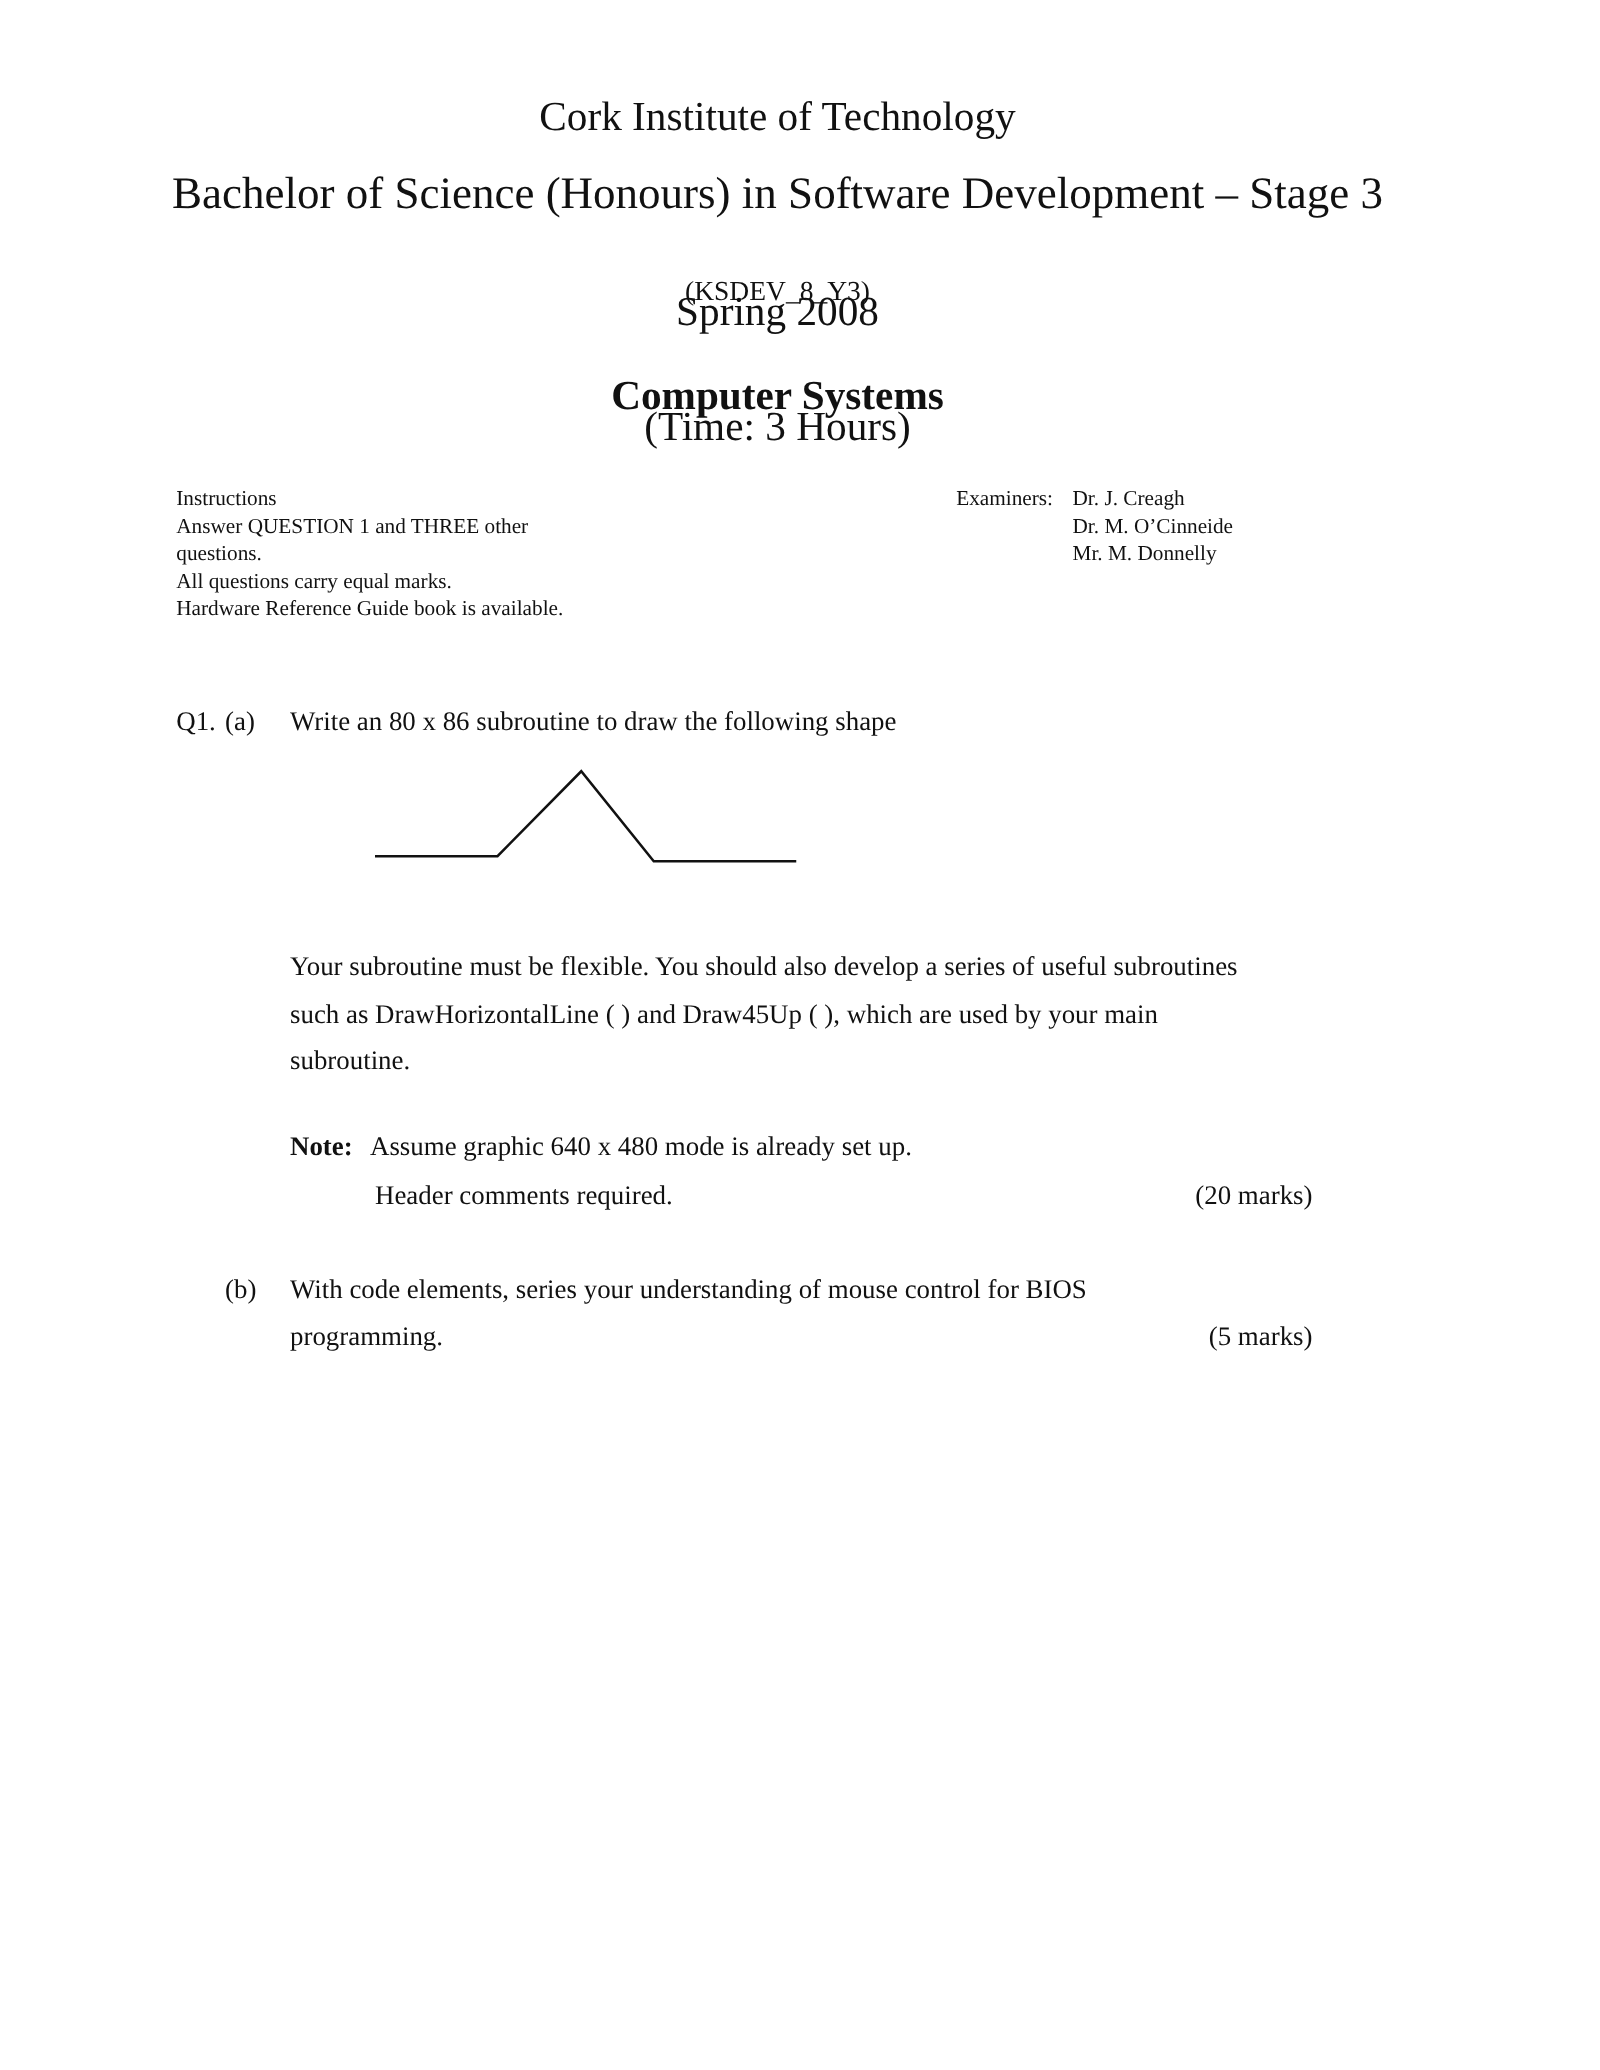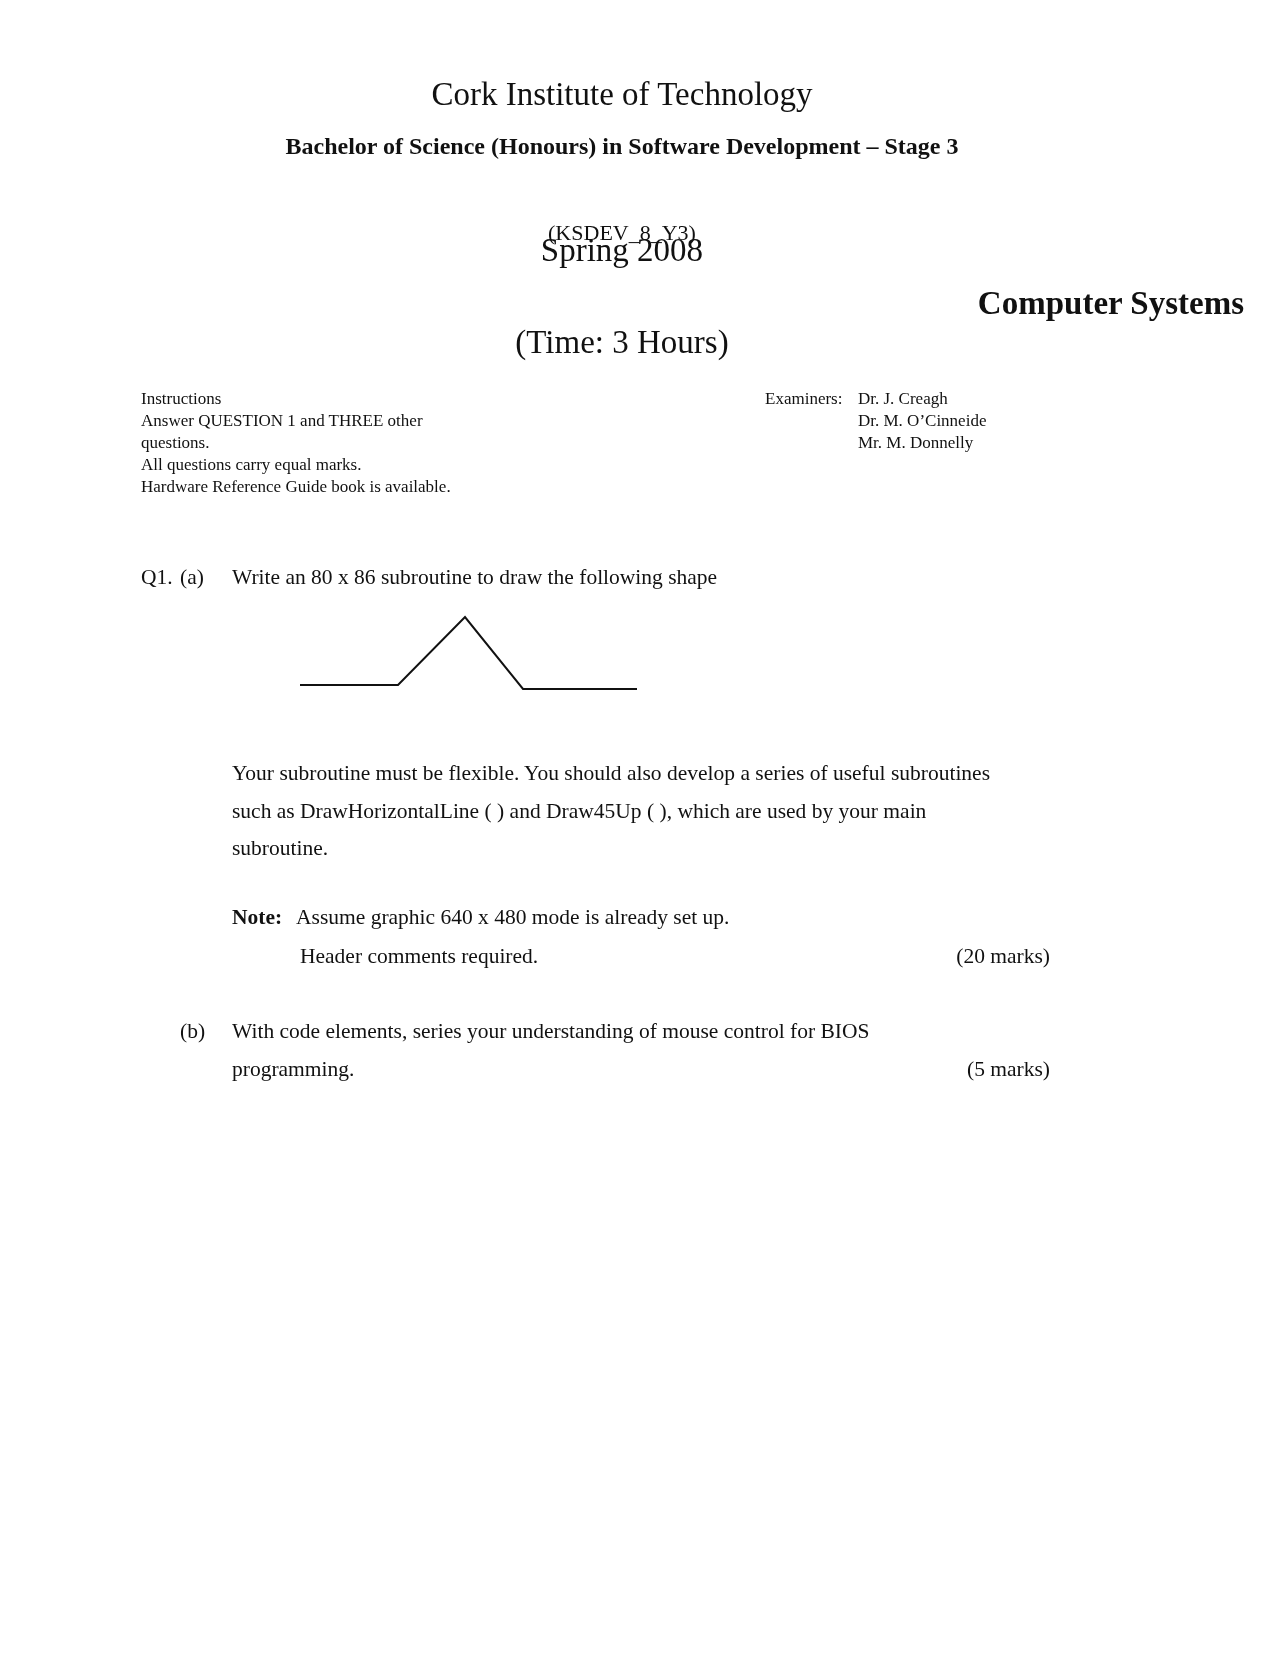--- a/index.html
+++ b/index.html
@@ -1,36 +1,36 @@
 <!DOCTYPE html>
 <html><head>
 <meta charset="utf-8">
 <style>
   html, body { margin: 0; padding: 0; background: #ffffff; }
   body { width: 1280px; height: 1656px; position: relative; overflow: hidden;
          font-family: "Liberation Serif", "DejaVu Serif", serif; color: #111; }
   .abs { position: absolute; white-space: nowrap; }
   .center { left: 0; width: 1244px; text-align: center; }
   .h1 { font-size: 33px; }
-  .h2 { font-size: 24px; font-weight: bold; }
+  .h2 { font-size: 36px; }
   .code { font-size: 22px; margin-top: 28px; }
   .bold { font-weight: bold; }
   .small { font-size: 17px; line-height: 22px; }
   .body { font-size: 21.5px; }
 </style>
 </head>
 <body>
 
 <div>
 
   <div class="abs center h1" style="top:76px;">Cork Institute of Technology</div>
   <div class="abs center h2" style="top:133px;">Bachelor of Science (Honours) in Software Development – Stage 3</div>
   <div class="abs center code" style="top:192px;">(KSDEV_8_Y3)</div>
   <div class="abs center h1" style="top:232px;">Spring 2008</div>
-  <div class="abs center h1 bold" style="top:285px;text-align:right;">Computer Systems</div>
+  <div class="abs center h1 bold" style="top:299px;">Computer Systems</div>
   <div class="abs center h1" style="top:324px;">(Time: 3 Hours)</div>
 
   <div class="abs small" style="left:141px; top:388px;">
     <div>Instructions</div>
     <div>Answer QUESTION 1 and THREE other</div>
     <div>questions.</div>
     <div>All questions carry equal marks.</div>
     <div>Hardware Reference Guide book is available.</div>
   </div>
 

